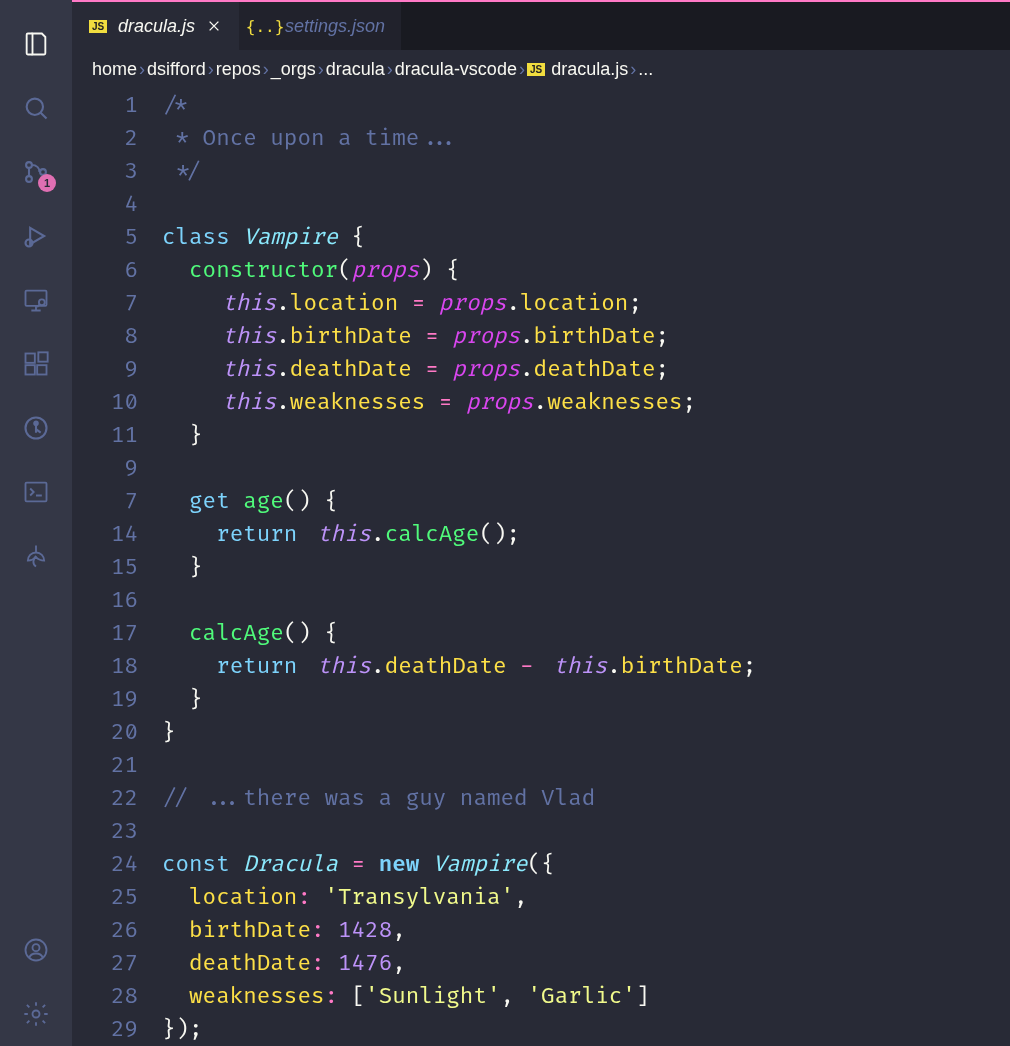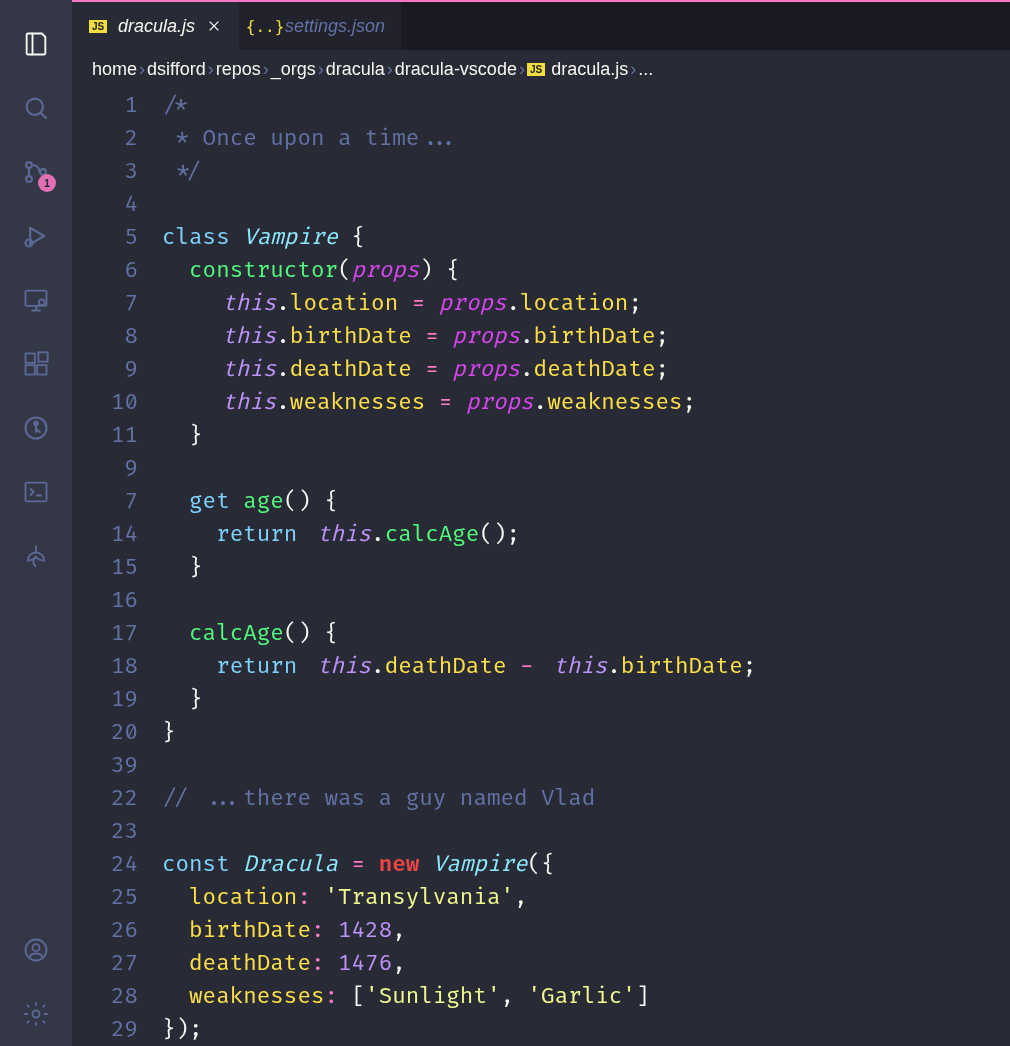--- a/index.html
+++ b/index.html
@@ -78,21 +78,21 @@
 .c-keyword { color:#7dd3fc; }
 .c-class   { color:#8be9fd;font-style:italic; }
 .c-func    { color:#50fa7b; }
 .c-param   { color:#d946ef; font-style:italic; }
 .c-this    { color:#bd93f9; font-style:italic;margin-left:6px; }
 .c-punct   { color:#f8f8f2; }
 .c-op      { color:#ff79c6; }
 .c-prop    { color:#fde047; }
 .c-string  { color:#f1fa8c;text-align:center; }
 .c-num     { color:#bd93f9; }
-.c-new     { color:#ef4444; font-weight:600; }
+.c-new     { color:#7dd3fc; font-weight:600; }
 </style>
 </head>
 <body>
 
 <div class="activity-bar">
   <div class="act-icon active">
     <svg viewBox="0 0 24 24" fill="none" stroke="currentColor" stroke-width="1.6">
         <path d="M9 3H5a1 1 0 0 0-1 1v16a1 1 0 0 0 1 1h4"></path>
         <path d="M9 3h8l3 3v14a1 1 0 0 1-1 1H9z"></path>
       </svg>
@@ -223,21 +223,21 @@
         <div class="ln">11</div>
         <div class="ln">9</div>
         <div class="ln">7</div>
         <div class="ln">14</div>
         <div class="ln">15</div>
         <div class="ln">16</div>
         <div class="ln">17</div>
         <div class="ln">18</div>
         <div class="ln">19</div>
         <div class="ln">20</div>
-        <div class="ln">39</div>
+        <div class="ln">21</div>
         <div class="ln">22</div>
         <div class="ln">23</div>
         <div class="ln">24</div>
         <div class="ln">25</div>
         <div class="ln">26</div>
         <div class="ln">27</div>
         <div class="ln">28</div>
         <div class="ln">29</div>
       </div>
     <div class="code" id="code"><div class="ln"><span class="c-comment">/*</span></div><div class="ln"><span class="c-comment"> * Once upon a time...</span></div><div class="ln"><span class="c-comment"> */</span></div><div class="ln">&nbsp;</div><div class="ln"><span class="c-keyword">class </span><span class="c-class">Vampire</span><span class="c-punct"> {</span></div><div class="ln"><span class="c-punct">  </span><span class="c-func">constructor</span><span class="c-punct">(</span><span class="c-param">props</span><span class="c-punct">) {</span></div><div class="ln"><span class="c-punct">    </span><span class="c-this">this</span><span class="c-punct">.</span><span class="c-prop">location</span><span class="c-punct"> </span><span class="c-op">=</span><span class="c-punct"> </span><span class="c-param">props</span><span class="c-punct">.</span><span class="c-prop">location</span><span class="c-punct">;</span></div><div class="ln"><span class="c-punct">    </span><span class="c-this">this</span><span class="c-punct">.</span><span class="c-prop">birthDate</span><span class="c-punct"> </span><span class="c-op">=</span><span class="c-punct"> </span><span class="c-param">props</span><span class="c-punct">.</span><span class="c-prop">birthDate</span><span class="c-punct">;</span></div><div class="ln"><span class="c-punct">    </span><span class="c-this">this</span><span class="c-punct">.</span><span class="c-prop">deathDate</span><span class="c-punct"> </span><span class="c-op">=</span><span class="c-punct"> </span><span class="c-param">props</span><span class="c-punct">.</span><span class="c-prop">deathDate</span><span class="c-punct">;</span></div><div class="ln"><span class="c-punct">    </span><span class="c-this">this</span><span class="c-punct">.</span><span class="c-prop">weaknesses</span><span class="c-punct"> </span><span class="c-op">=</span><span class="c-punct"> </span><span class="c-param">props</span><span class="c-punct">.</span><span class="c-prop">weaknesses</span><span class="c-punct">;</span></div><div class="ln"><span class="c-punct">  </span><span class="c-punct">}</span></div><div class="ln">&nbsp;</div><div class="ln"><span class="c-punct">  </span><span class="c-keyword">get </span><span class="c-func">age</span><span class="c-punct">() {</span></div><div class="ln"><span class="c-punct">    </span><span class="c-keyword">return </span><span class="c-this">this</span><span class="c-punct">.</span><span class="c-func">calcAge</span><span class="c-punct">();</span></div><div class="ln"><span class="c-punct">  </span><span class="c-punct">}</span></div><div class="ln">&nbsp;</div><div class="ln"><span class="c-punct">  </span><span class="c-func">calcAge</span><span class="c-punct">() {</span></div><div class="ln"><span class="c-punct">    </span><span class="c-keyword">return </span><span class="c-this">this</span><span class="c-punct">.</span><span class="c-prop">deathDate</span><span class="c-punct"> </span><span class="c-op">-</span><span class="c-punct"> </span><span class="c-this">this</span><span class="c-punct">.</span><span class="c-prop">birthDate</span><span class="c-punct">;</span></div><div class="ln"><span class="c-punct">  </span><span class="c-punct">}</span></div><div class="ln"><span class="c-punct">}</span></div><div class="ln">&nbsp;</div><div class="ln"><span class="c-comment">// ...there was a guy named Vlad</span></div><div class="ln">&nbsp;</div><div class="ln"><span class="c-keyword">const </span><span class="c-class">Dracula</span><span class="c-punct"> </span><span class="c-op">=</span><span class="c-punct"> </span><span class="c-new">new</span><span class="c-punct"> </span><span class="c-class">Vampire</span><span class="c-punct">({</span></div><div class="ln"><span class="c-punct">  </span><span class="c-prop">location</span><span class="c-op">:</span><span class="c-punct"> </span><span class="c-string">'Transylvania'</span><span class="c-punct">,</span></div><div class="ln"><span class="c-punct">  </span><span class="c-prop">birthDate</span><span class="c-op">:</span><span class="c-punct"> </span><span class="c-num">1428</span><span class="c-punct">,</span></div><div class="ln"><span class="c-punct">  </span><span class="c-prop">deathDate</span><span class="c-op">:</span><span class="c-punct"> </span><span class="c-num">1476</span><span class="c-punct">,</span></div><div class="ln"><span class="c-punct">  </span><span class="c-prop">weaknesses</span><span class="c-op">:</span><span class="c-punct"> [</span><span class="c-string">'Sunlight'</span><span class="c-punct">, </span><span class="c-string">'Garlic'</span><span class="c-punct">]</span></div><div class="ln"><span class="c-punct">});</span></div></div>

